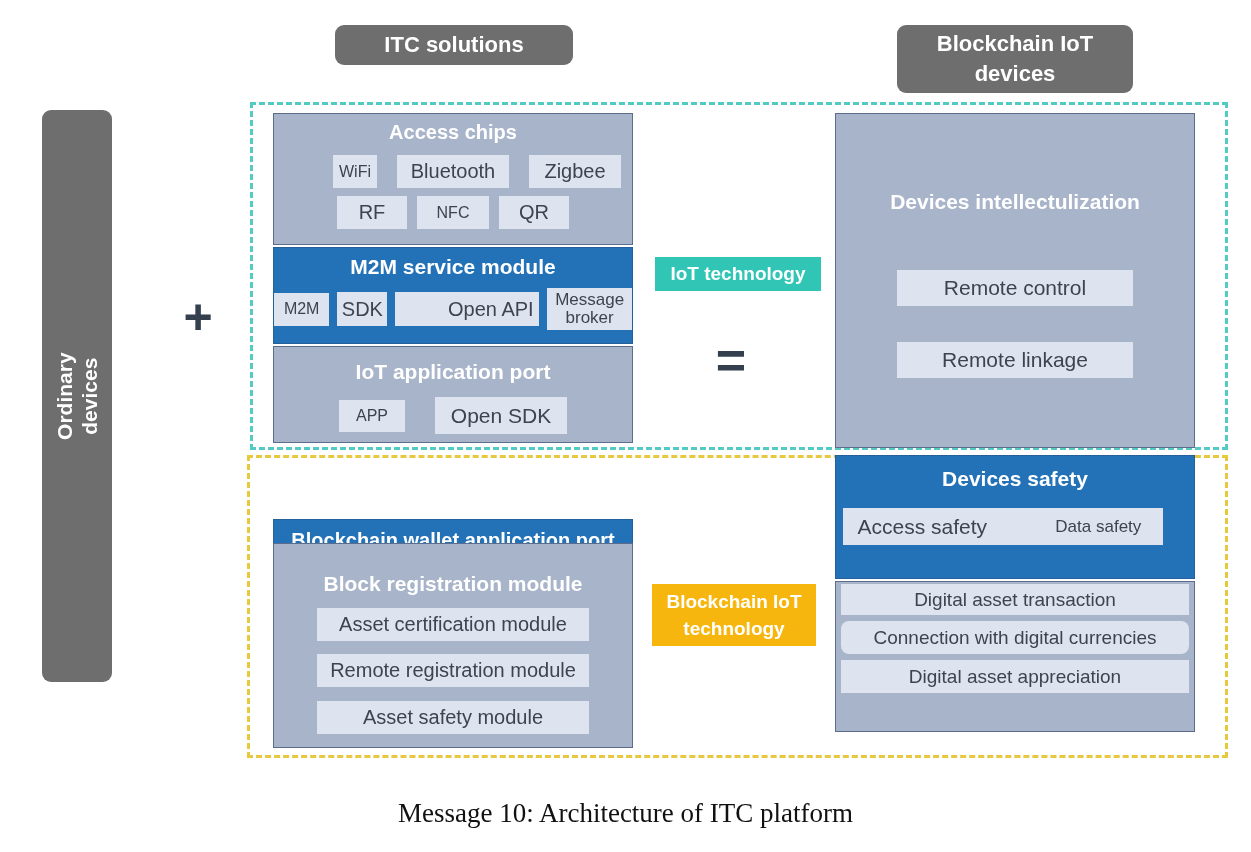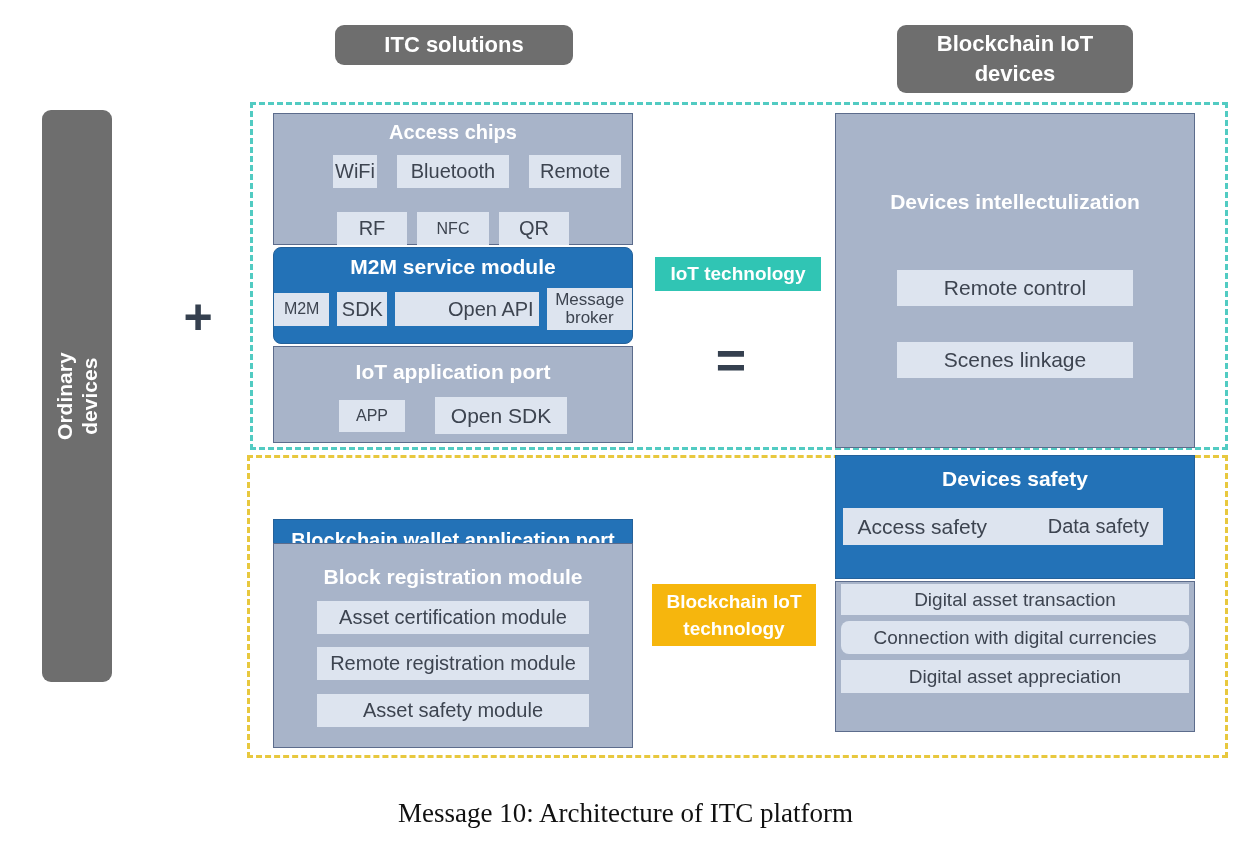--- a/index.html
+++ b/index.html
@@ -75,32 +75,32 @@
 
   <div class="abs teal-label">IoT technology</div>
   <div class="abs amber-label">
     <span>Blockchain IoT</span>
     <span>technology</span>
   </div>
 
   <div class="abs sec bluegray" style="left:273px; top:113px; width:360px; height:132px;">
     <div class="sec-title" style="font-size:20px; margin-top:7px;">Access chips</div>
     <div class="row" style="gap:20px; margin-top:11px;">
-      <div class="chip" style="width:44px; height:33px; font-size:20px;margin-left:48px;">WiFi</div>
+      <div class="chip" style="width:44px; height:33px; font-size:16px;margin-left:48px;">WiFi</div>
       <div class="chip" style="width:112px; height:33px; font-size:20px;">Bluetooth</div>
-      <div class="chip" style="width:92px; height:33px; font-size:20px;">Remote</div>
+      <div class="chip" style="width:92px; height:33px; font-size:20px;">Zigbee</div>
     </div>
-    <div class="row" style="gap:10px; margin-top:24px;">
+    <div class="row" style="gap:10px; margin-top:8px;">
       <div class="chip" style="width:70px; height:33px; font-size:20px;">RF</div>
       <div class="chip" style="width:72px; height:33px; font-size:16px;">NFC</div>
       <div class="chip" style="width:70px; height:33px; font-size:20px;">QR</div>
     </div>
   </div>
 
-  <div class="abs sec blue" style="left:273px; top:247px; width:360px; height:97px;border-radius:8px;">
+  <div class="abs sec blue" style="left:273px; top:247px; width:360px; height:97px;">
     <div class="sec-title" style="font-size:21px; margin-top:7px;">M2M service module</div>
     <div class="row" style="gap:8px; margin-top:9px;">
       <div class="chip" style="width:64px; height:33px; font-size:16px;">M2M</div>
       <div class="chip" style="width:58px; height:34px; font-size:20px;">SDK</div>
       <div class="chip" style="width:112px; height:34px; font-size:20px;padding-left:47px;">Open API</div>
       <div class="chip" style="width:98px; height:42px; font-size:17px; line-height:1.05;">Message broker</div>
     </div>
   </div>
 
   <div class="abs sec bluegray" style="left:273px; top:346px; width:360px; height:97px;">
@@ -112,37 +112,37 @@
   </div>
 
   <div class="abs sec blue" style="left:273px; top:477px; width:360px; height:86px;margin-top:42px;">
     <div class="sec-title" style="font-size:20px; margin-top:9px;">Blockchain wallet application port</div>
     <div class="row" style="margin-top:9px;">
       <div class="chip" style="width:118px; height:35px; font-size:19px;">Asset wallet</div>
     </div>
   </div>
 
   <div class="abs sec bluegray" style="left:273px; top:543px; width:360px; height:205px;">
-    <div class="sec-title" style="font-size:21px; margin-top:21px;">Block registration module</div>
+    <div class="sec-title" style="font-size:21px; margin-top:28px;">Block registration module</div>
     <div class="chip" style="width:272px; height:33px; font-size:20px; margin:12px auto 0;">Asset certification module</div>
     <div class="chip" style="width:272px; height:33px; font-size:20px; margin:13px auto 0;">Remote registration module</div>
     <div class="chip" style="width:272px; height:33px; font-size:20px; margin:14px auto 0;">Asset safety module</div>
   </div>
 
   <div class="abs sec bluegray" style="left:835px; top:113px; width:360px; height:335px;">
     <div class="sec-title" style="font-size:21px; margin-top:76px;">Devices intellectulization</div>
     <div class="chip" style="width:236px; height:36px; font-size:21px; margin:56px auto 0;">Remote control</div>
-    <div class="chip" style="width:236px; height:36px; font-size:21px; margin:36px auto 0;">Scenes linkage</div>
+    <div class="chip" style="width:236px; height:36px; font-size:21px; margin:36px auto 0;">Remote linkage</div>
   </div>
 
   <div class="abs sec blue" style="left:835px; top:455px; width:360px; height:124px;">
     <div class="sec-title" style="font-size:21px; margin-top:11px;">Devices safety</div>
     <div class="row" style="justify-content:space-between; padding:0 31px 0 7px; margin-top:17px;">
       <div class="chip" style="width:162px; height:37px; font-size:21px;">Access safety</div>
-      <div class="chip" style="width:132px; height:37px; font-size:20px;padding-left:32px;">Data safety</div>
+      <div class="chip" style="width:132px; height:37px; font-size:17px;padding-left:32px;">Data safety</div>
     </div>
   </div>
 
   <div class="abs sec bluegray" style="left:835px; top:581px; width:360px; height:151px;">
     <div class="chip" style="width:348px; height:31px; font-size:19px; margin:2px auto 0;">Digital asset transaction</div>
     <div class="chip" style="width:348px; height:33px; font-size:19px; margin:6px auto 0;border-radius:8px;">Connection with digital currencies</div>
     <div class="chip" style="width:348px; height:33px; font-size:19px; margin:6px auto 0;">Digital asset appreciation</div>
   </div>
 
   <div class="abs caption">Message 10: Architecture of ITC platform</div>

